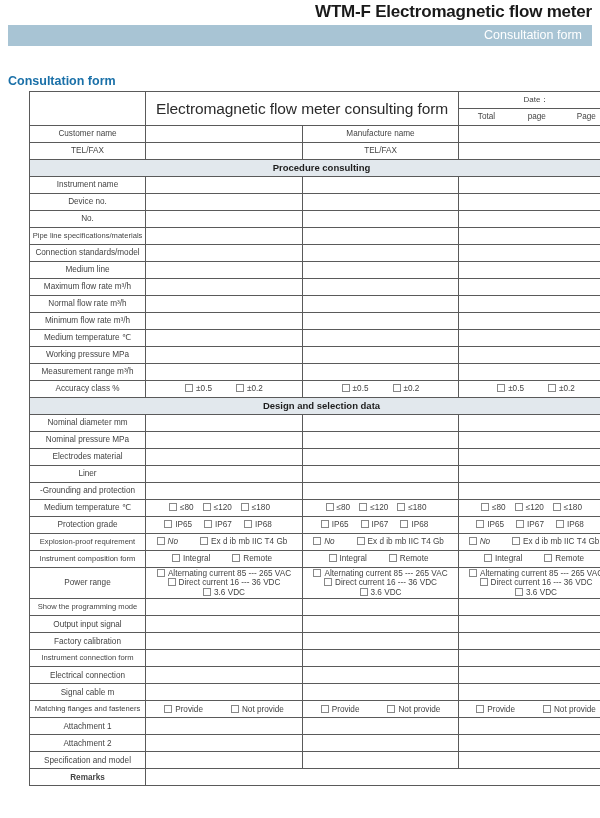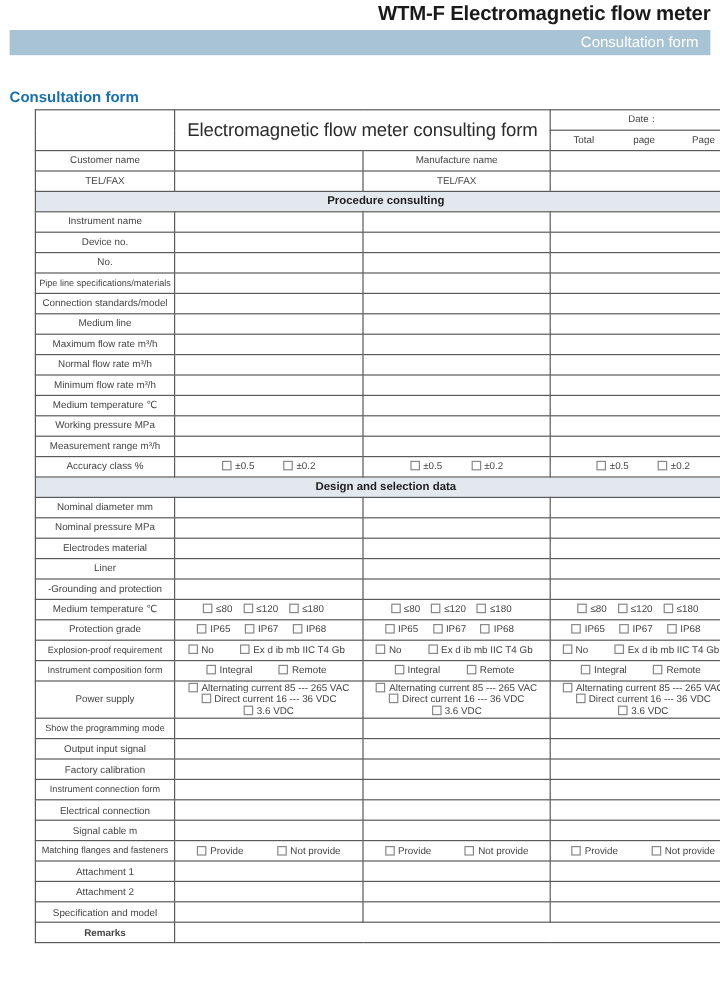--- a/index.html
+++ b/index.html
@@ -85,21 +85,21 @@
   .acc .opt{margin:0 12px;}
   .ps-line{display:block;margin:0.5px 0;text-align:center;}
   .ps-cell{height:49px;text-align:left;padding-left:6px;vertical-align:middle;}
   .pwr-label{height:49px;}
   .rm-cell{height:58px;font-weight:bold;}
   .tall{height:58px;}
   .provide .opt{margin:0 14px;}
   .sm{font-size:7.6px;}
   .temp-opts .opt{margin-right:9px;}
   .prot-opts .opt{margin-right:12px;}
-  .exp-opts .opt:first-child{margin-right:22px;}
+  .exp-opts .opt:first-child{margin-right:22px;font-style:italic;}
   .comp-opts .opt:first-child{margin-right:22px;}
 </style>
 </head>
 <body>
 
 <div class="page">
 
   <div class="doc-title">WTM-F  Electromagnetic flow meter</div>
 
   <div class="banner">
@@ -314,21 +314,21 @@
           </td>
           <td class="opts comp-opts">
             <span class="opt"><i class="cb"></i><span>Integral</span></span><span class="opt"><i class="cb"></i><span>Remote</span></span>
           </td>
           <td class="opts comp-opts">
             <span class="opt"><i class="cb"></i><span>Integral</span></span><span class="opt"><i class="cb"></i><span>Remote</span></span>
           </td>
         </tr>
 
         <tr>
-          <td class="lbl pwr-label">Power supply</td>
+          <td class="lbl pwr-label">Power range</td>
           <td class="ps-cell">
             <span class="ps-line"><i class="cb"></i><span>Alternating current  85 --- 265 VAC</span></span>
             <span class="ps-line"><i class="cb"></i><span>Direct current  16 --- 36 VDC</span></span>
             <span class="ps-line"><i class="cb"></i><span>3.6 VDC</span></span>
           </td>
           <td class="ps-cell">
             <span class="ps-line"><i class="cb"></i><span>Alternating current  85 --- 265 VAC</span></span>
             <span class="ps-line"><i class="cb"></i><span>Direct current  16 --- 36 VDC</span></span>
             <span class="ps-line"><i class="cb"></i><span>3.6 VDC</span></span>
           </td>

